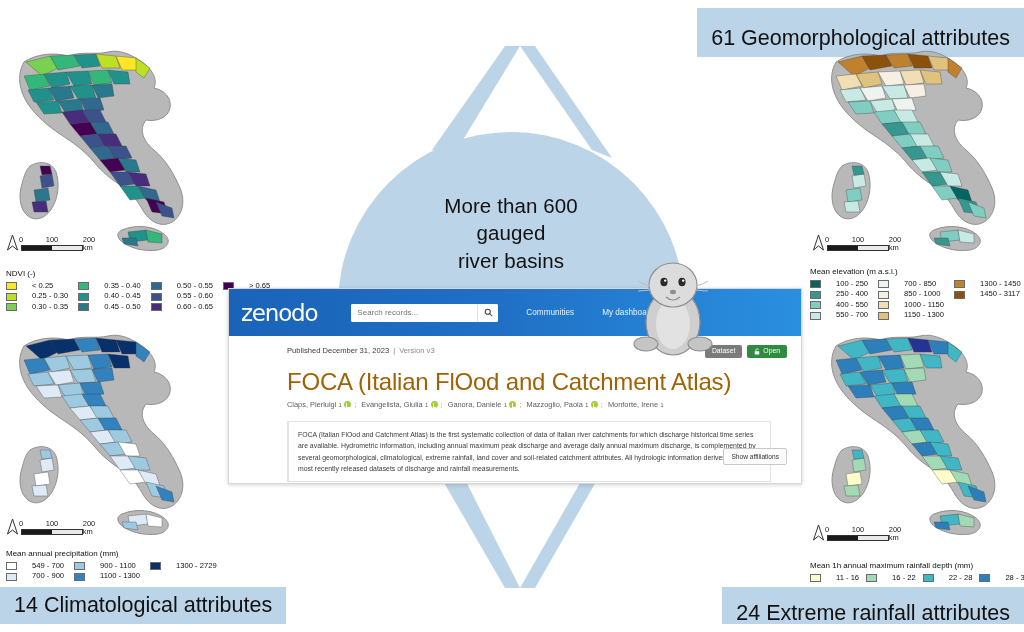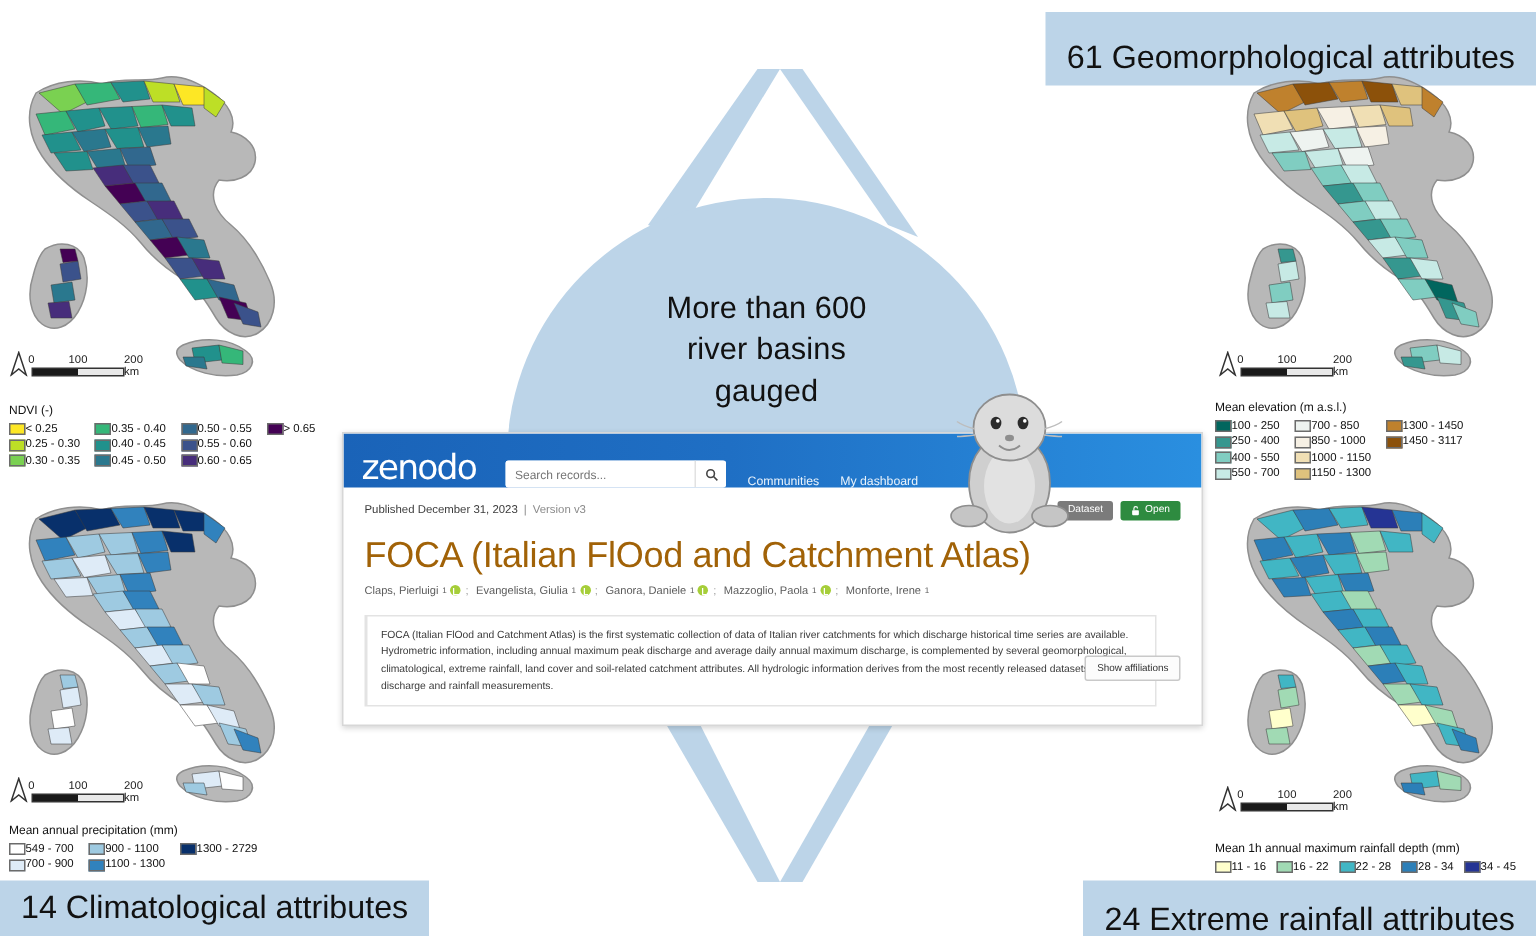--- a/index.html
+++ b/index.html
@@ -49,53 +49,53 @@
   .sb-bars{display:flex;height:6px;border:0.7px solid #333;width:62px;box-sizing:border-box;}
   .sb-bars i{flex:1;display:block;}
   .sb-bars i.dark{background:#1a1a1a;}
   .sb-bars i.light{background:#e9e9e9;}
 
   
   .legend{position:absolute;font-size:7.6px;color:#111;line-height:1.1;}
   .legend .lg-title{font-size:8px;margin-bottom:3px;color:#111;}
   .lg-cols{display:flex;gap:10px;}
   .lg-col{display:flex;flex-direction:column;gap:2.2px;}
-  .lg-item{display:flex;align-items:center;gap:0;white-space:nowrap;}
+  .lg-item{display:flex;align-items:center;gap:15px;white-space:nowrap;}
   .sw{width:11px;height:8px;border:0.7px solid #6b6b6b;box-sizing:border-box;display:inline-block;}
   .lg-inline{display:flex;gap:7px;align-items:center;}
 
   
   .zenodo{
     position:absolute;left:228px;top:288px;width:572px;height:194px;
     background:#ffffff;border:1px solid #d7d7d7;
     box-shadow:0 1px 4px rgba(0,0,0,.18);
     overflow:hidden;
   }
   .z-nav{
-    height:36px;background:linear-gradient(90deg,#1a63b8 0%,#1f6fc4 45%,#2a8fe0 100%);
-    display:flex;align-items:flex-end;padding:0 12px;gap:14px;position:relative;
+    height:47px;background:linear-gradient(90deg,#1a63b8 0%,#1f6fc4 45%,#2a8fe0 100%);
+    display:flex;align-items:center;padding:0 12px;gap:28px;position:relative;
   }
   .z-logo{
     font-size:23px;color:#fff;letter-spacing:-1.2px;font-weight:400;
     font-family:"DejaVu Sans",sans-serif;margin-right:6px;
   }
   .z-search{
     display:flex;height:18px;width:147px;background:#fff;border-radius:2px;overflow:hidden;
     align-items:stretch;
   }
   .z-search input{
     border:0;outline:0;flex:1;font-size:8px;padding:0 6px;color:#555;
     font-family:"Liberation Sans",sans-serif;background:#fff;
   }
   .z-search .z-sbtn{
     width:20px;background:#fff;border-left:1px solid #e2e2e2;
     display:flex;align-items:center;justify-content:center;
   }
   .z-navlink{color:#eaf3fb;font-size:8.2px;}
-  .z-body{padding:10px 16px 0 14px;position:relative;}
+  .z-body{padding:10px 16px 0 14px;position:relative;margin-left:44px;}
   .z-meta{font-size:7.6px;color:#3c3c3c;display:flex;align-items:center;gap:4px;}
   .z-meta .dim{color:#8a8a8a;}
   .z-badges{position:absolute;right:14px;top:9px;display:flex;gap:5px;}
   .z-badge{
     font-size:6.8px;color:#fff;border-radius:2px;padding:3px 7px;display:flex;
     align-items:center;gap:3px;line-height:1;
   }
   .z-badge.grey{background:#7b7b7b;}
   .z-badge.green{background:#2e8b40;}
   .z-title{
@@ -133,22 +133,22 @@
   <svg class="spokes" viewBox="0 0 1024 632">
     <path d="M 432 150 L 505 46 L 520 46 L 452 158 Z" fill="#bcd4e8"></path>
     <path d="M 592 150 L 520 46 L 535 46 L 612 158 Z" fill="#bcd4e8"></path>
     <path d="M 432 462 L 505 588 L 520 588 L 452 454 Z" fill="#bcd4e8"></path>
     <path d="M 592 462 L 520 588 L 535 588 L 612 454 Z" fill="#bcd4e8"></path>
   </svg>
 
   <div class="center-circle">
     <div class="center-text">
       <div>More than 600</div>
+      <div>gauged</div>
       <div>river basins</div>
-      <div>gauged</div>
     </div>
   </div>
 
   <div class="banner" id="banner-tr">
     <span>61 Geomorphological attributes</span>
   </div>
   <div class="banner" id="banner-bl">
     <span>14 Climatological attributes</span>
   </div>
   <div class="banner" id="banner-br">

